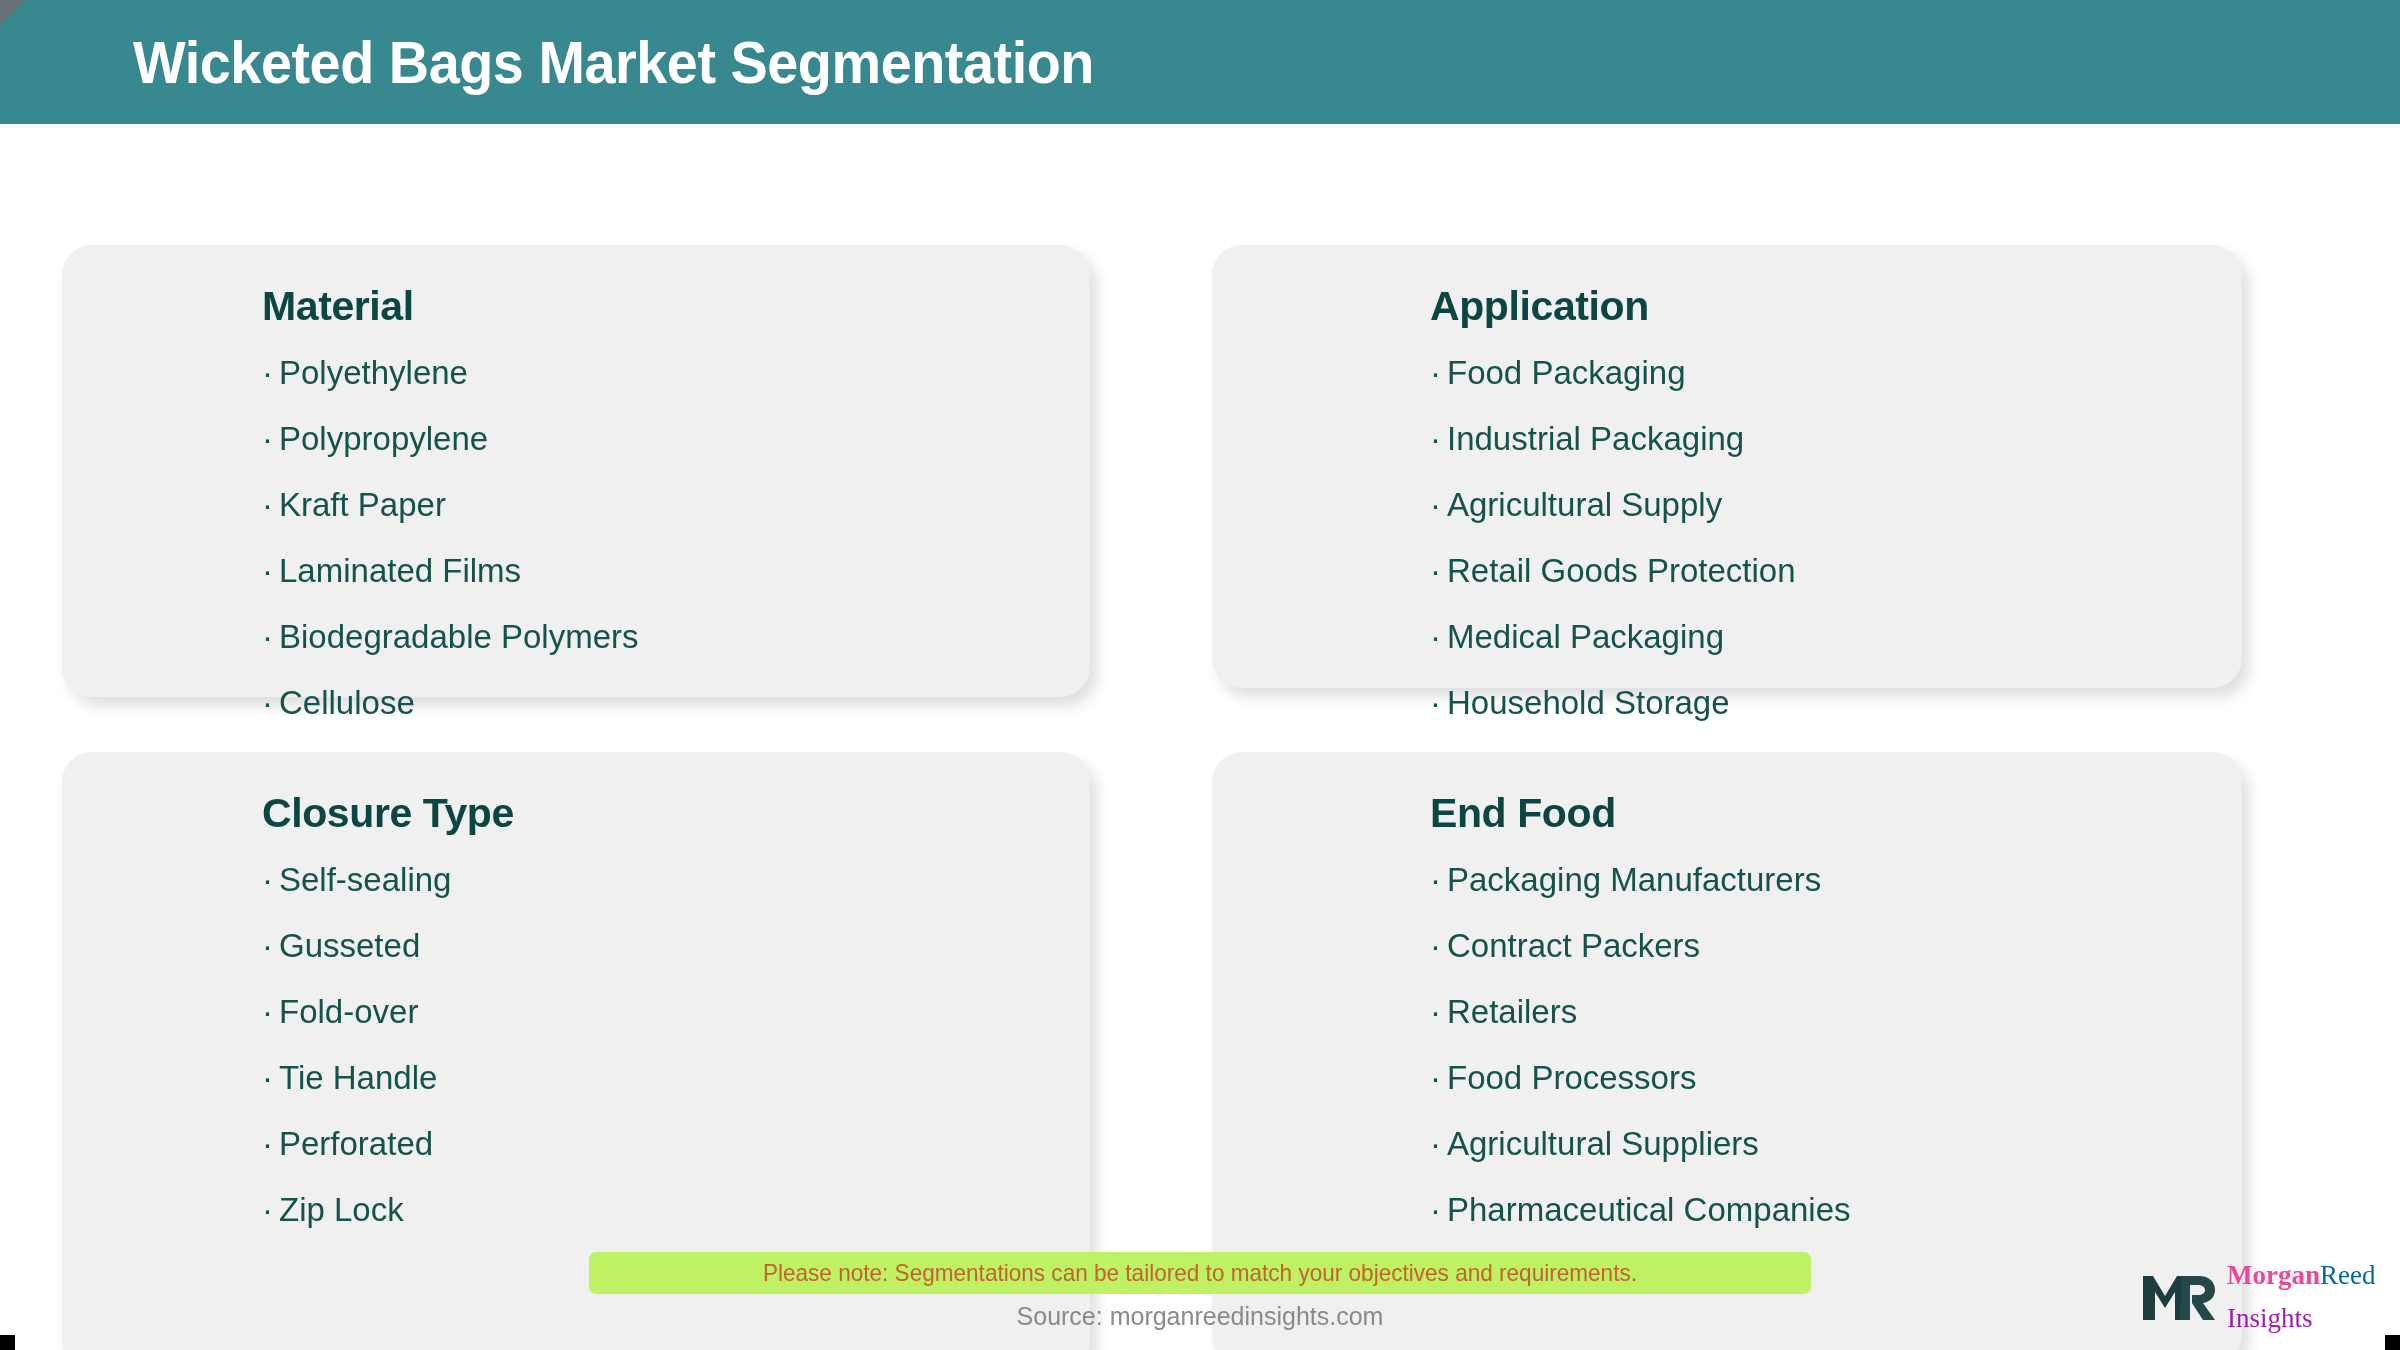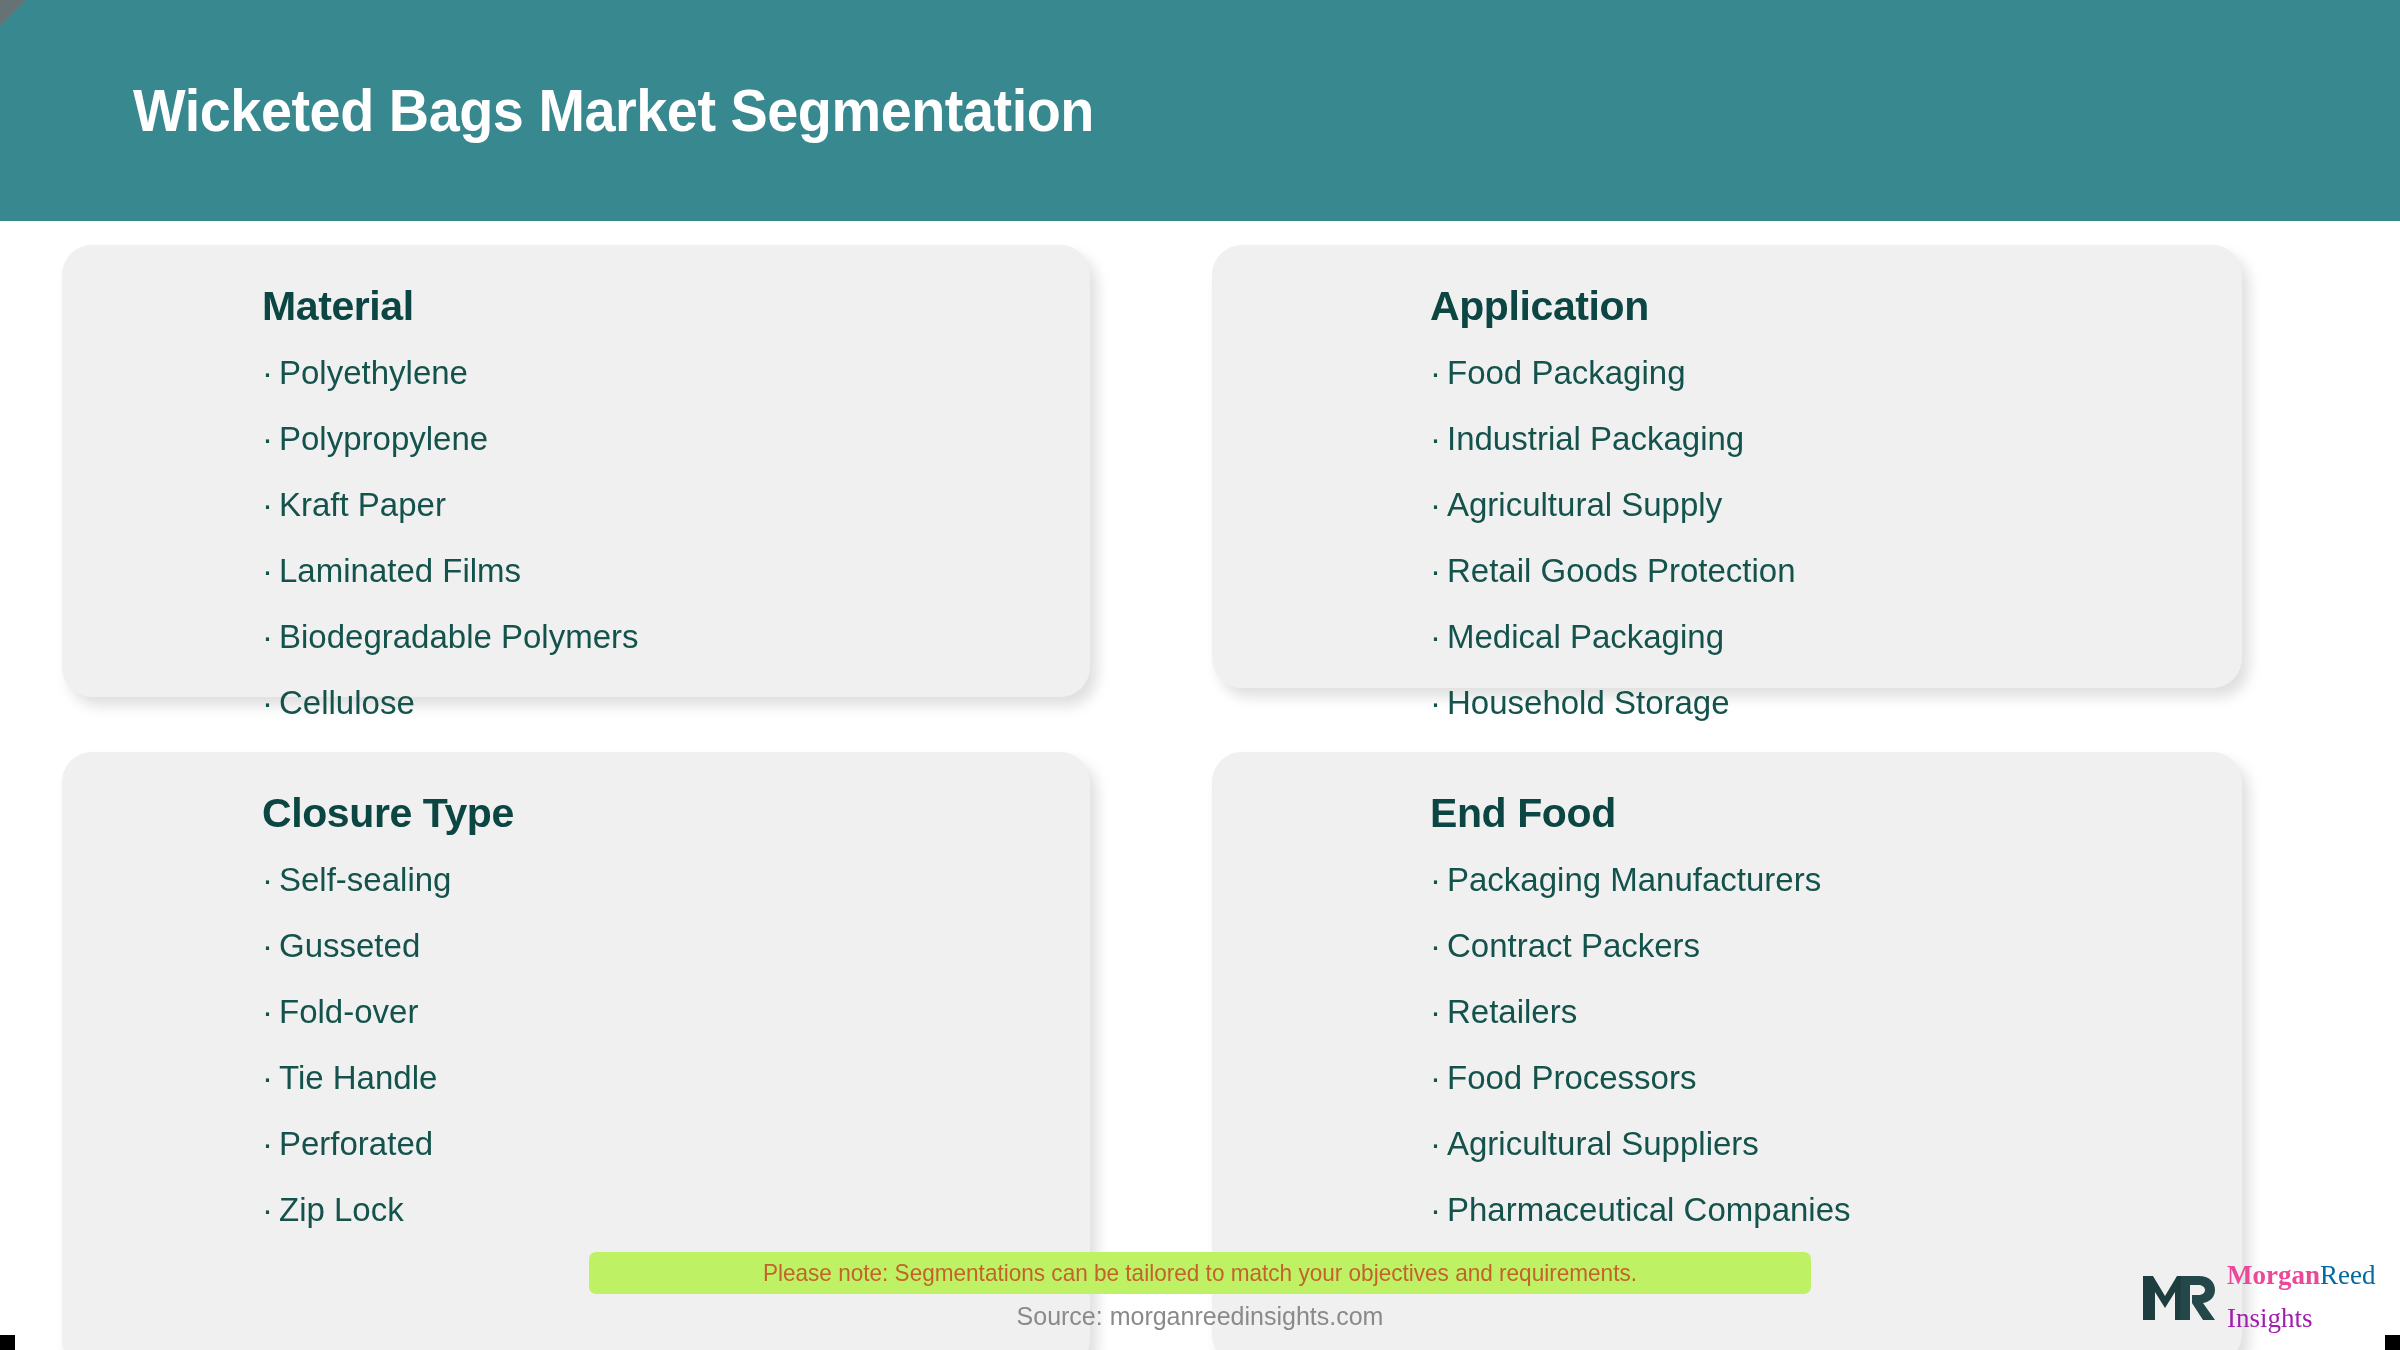--- a/index.html
+++ b/index.html
@@ -14,21 +14,21 @@
     overflow: hidden;
     position: relative;
   }
 
   
   .header {
     position: absolute;
     left: 0;
     top: 0;
     width: 2400px;
-    height: 221px;
+    height: 124px;
     background: #38888f;
     display: flex;
     align-items: center;
   }
   .header-title {
     margin-left: 133px;
     color: #ffffff;
     font-size: 60px;
     font-weight: bold;
     letter-spacing: -0.5px;

